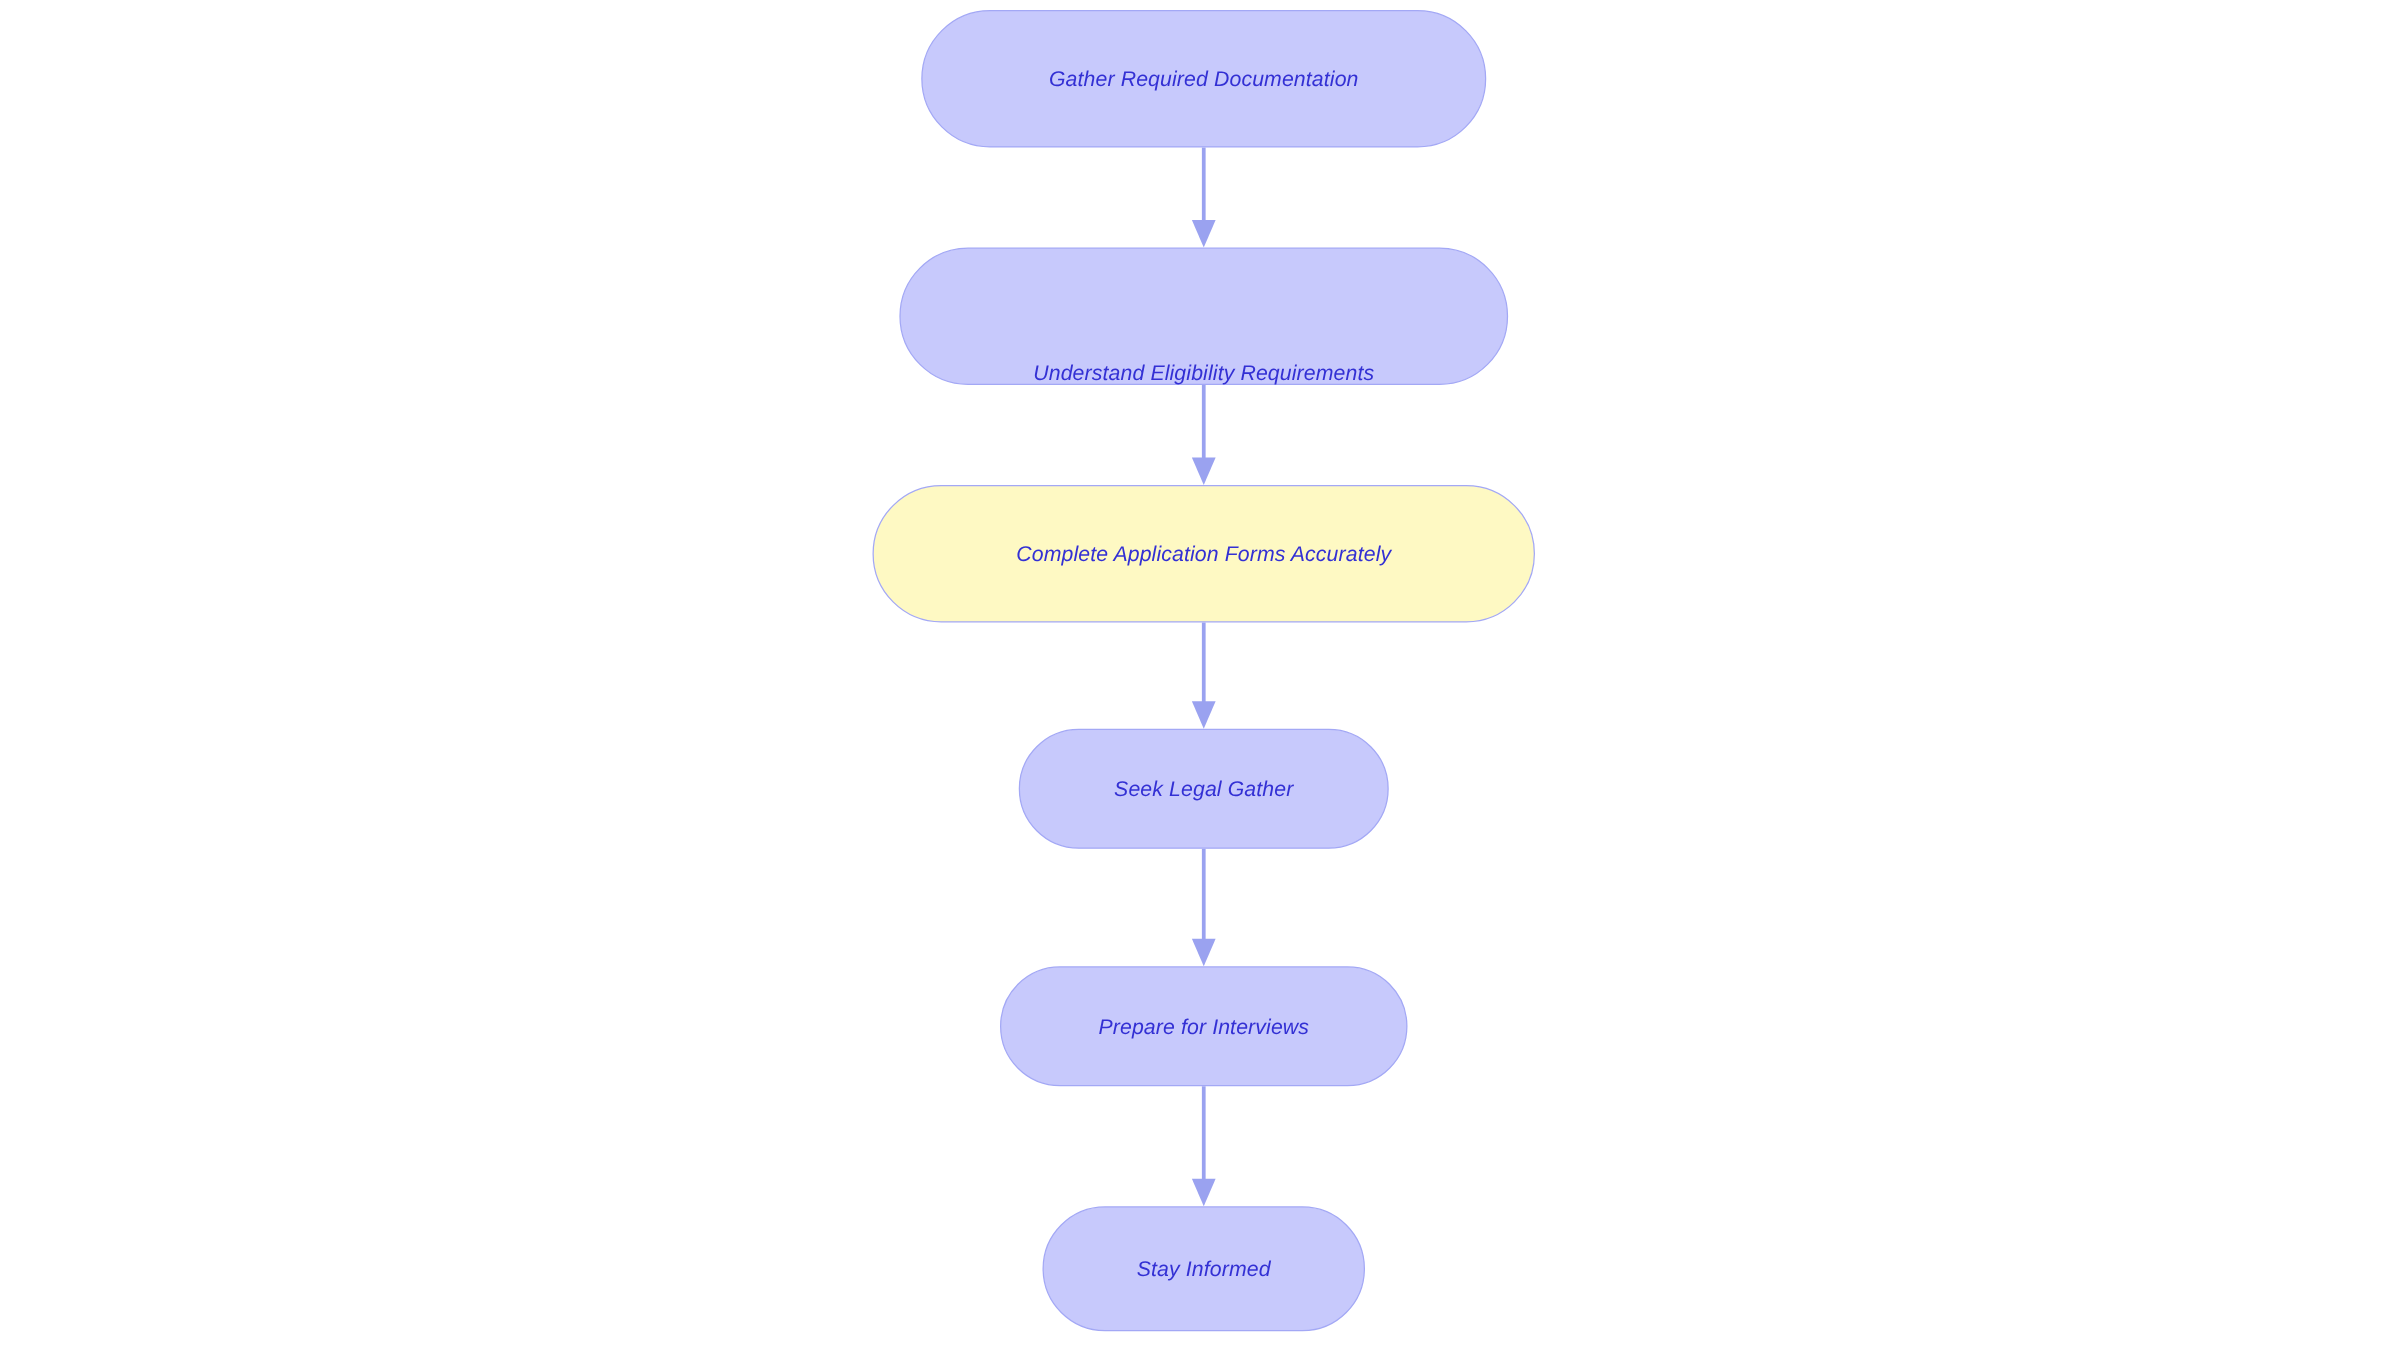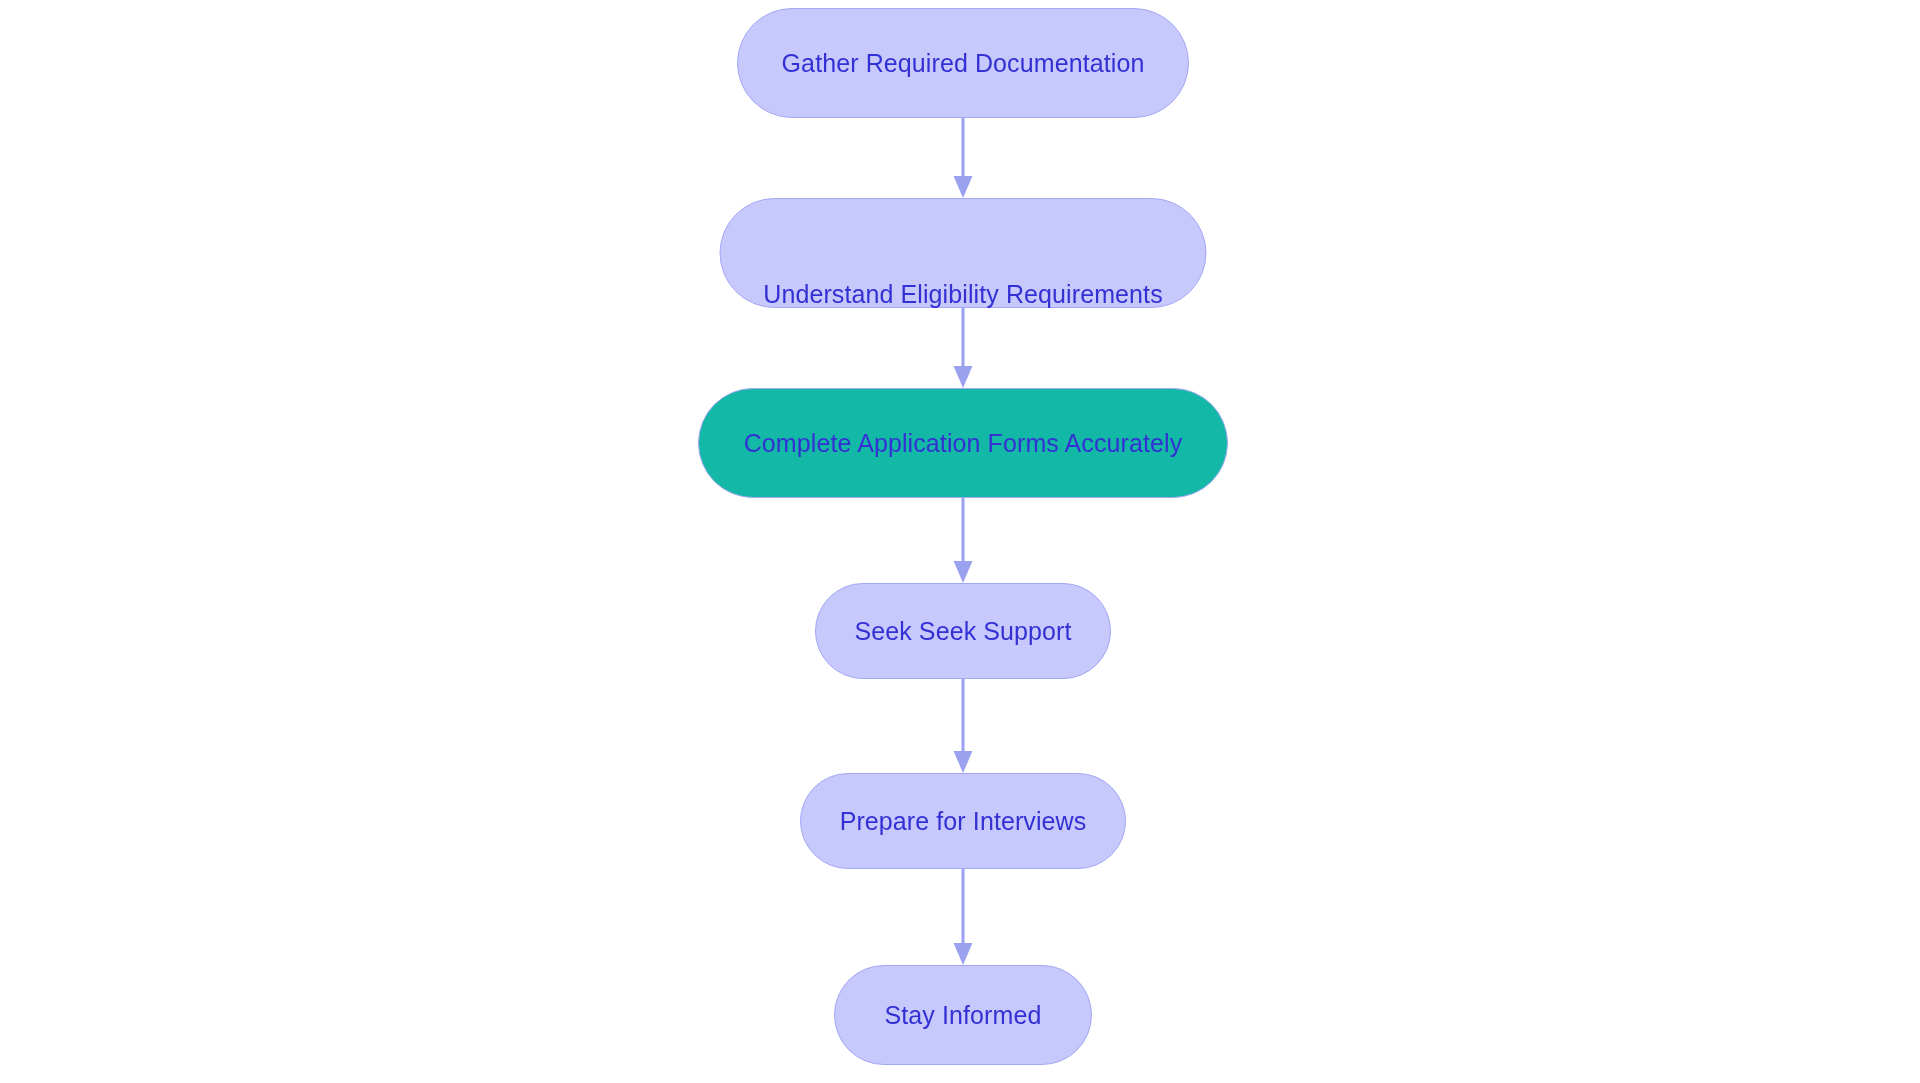--- a/index.html
+++ b/index.html
@@ -28,26 +28,27 @@
     align-items: center;
     justify-content: center;
     background: #c7c9fc;
     border: 1.4px solid #a3a8f5;
     border-radius: 999px;
     transform: translateX(-50%);
   }
 
   .node-label {
     color: #3330d4;
-    font-size: 25px;
+    font-size: 17px;
     font-weight: 400;
     letter-spacing: 0.1px;
     white-space: nowrap;
     line-height: 1;
     font-family: "Liberation Sans", "DejaVu Sans", sans-serif;
+    font-style: italic;
   }
 
   .connector {
     position: absolute;
     transform: translateX(-50%);
     pointer-events: none;
   }
   .connector svg {
     display: block;
     overflow: visible;
@@ -86,25 +87,25 @@
         <line x1="12" y1="0" x2="12" y2="80" stroke="#9aa2f0" stroke-width="3"></line>
         <polygon points="2.5,74 21.5,74 12,96" fill="#9aa2f0"></polygon>
       </svg>
     </div>
     <div class="node" style="left: 963px; top: 8px; width: 452px; height: 110px; background: rgb(199, 201, 252); border-color: rgb(163, 168, 245);">
       <span class="node-label" style="color: rgb(51, 48, 212);">Gather Required Documentation</span>
     </div>
     <div class="node" style="left: 963px; top: 198px; width: 487px; height: 110px; background: rgb(199, 201, 252); border-color: rgb(163, 168, 245); align-items: flex-end;">
       <span class="node-label" style="color: rgb(51, 48, 212);">Understand Eligibility Requirements</span>
     </div>
-    <div class="node" style="left: 963px; top: 388px; width: 530px; height: 110px; background: #14b8a6; border-color: rgb(163, 168, 245);">
+    <div class="node" style="left: 963px; top: 388px; width: 530px; height: 110px; background: #fef9c3; border-color: rgb(163, 168, 245);">
       <span class="node-label" style="color: rgb(51, 48, 212);">Complete Application Forms Accurately</span>
     </div>
     <div class="node" style="left: 963px; top: 583px; width: 296px; height: 96px; background: rgb(199, 201, 252); border-color: rgb(163, 168, 245);">
-      <span class="node-label" style="color: rgb(51, 48, 212);">Seek Seek Support</span>
+      <span class="node-label" style="color: rgb(51, 48, 212);">Seek Legal Gather</span>
     </div>
     <div class="node" style="left: 963px; top: 773px; width: 326px; height: 96px; background: rgb(199, 201, 252); border-color: rgb(163, 168, 245);">
       <span class="node-label" style="color: rgb(51, 48, 212);">Prepare for Interviews</span>
     </div>
     <div class="node" style="left: 963px; top: 965px; width: 258px; height: 100px; background: rgb(199, 201, 252); border-color: rgb(163, 168, 245);">
       <span class="node-label" style="color: rgb(51, 48, 212);">Stay Informed</span>
     </div>
   </div>
 
 </body></html>

